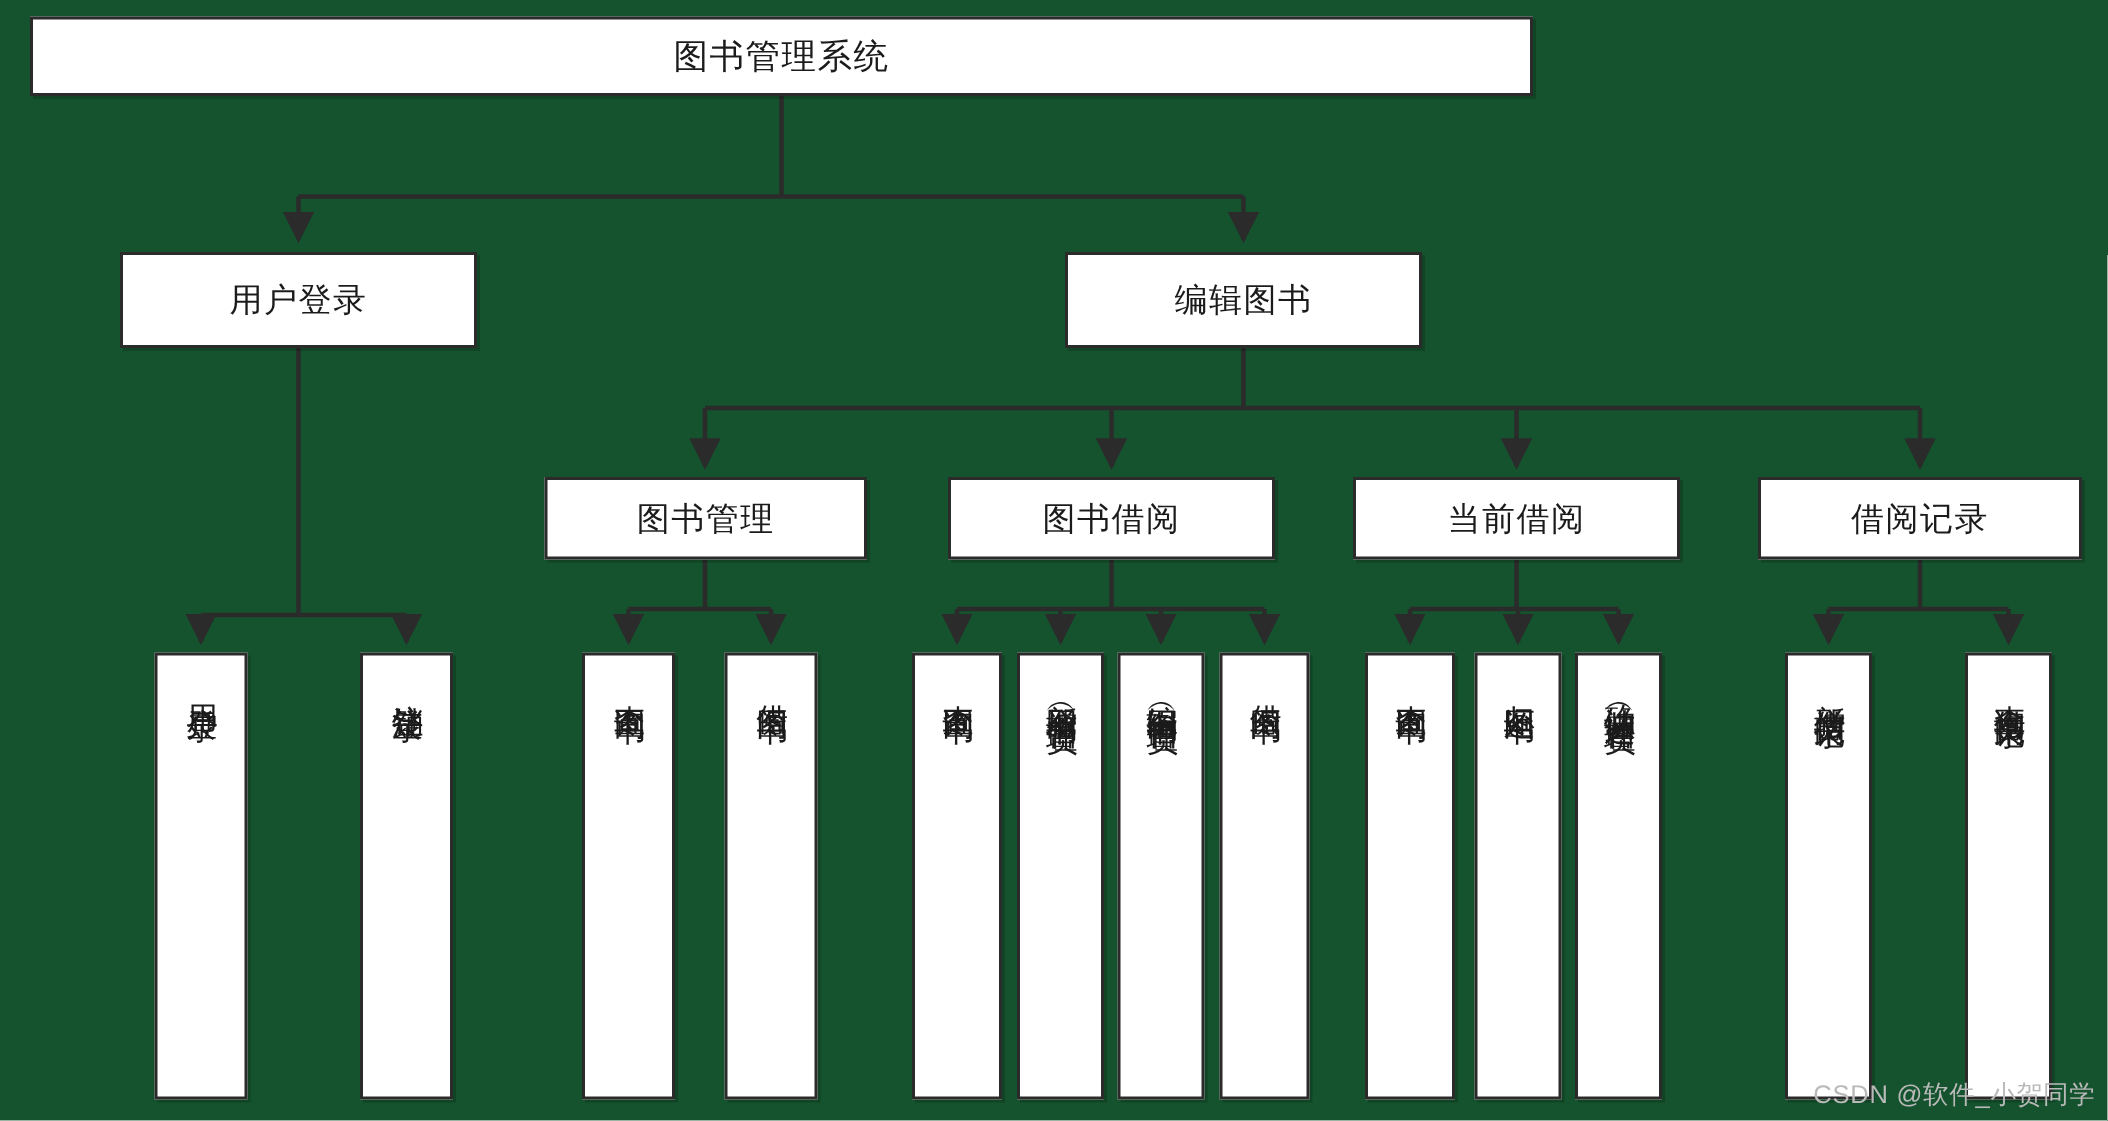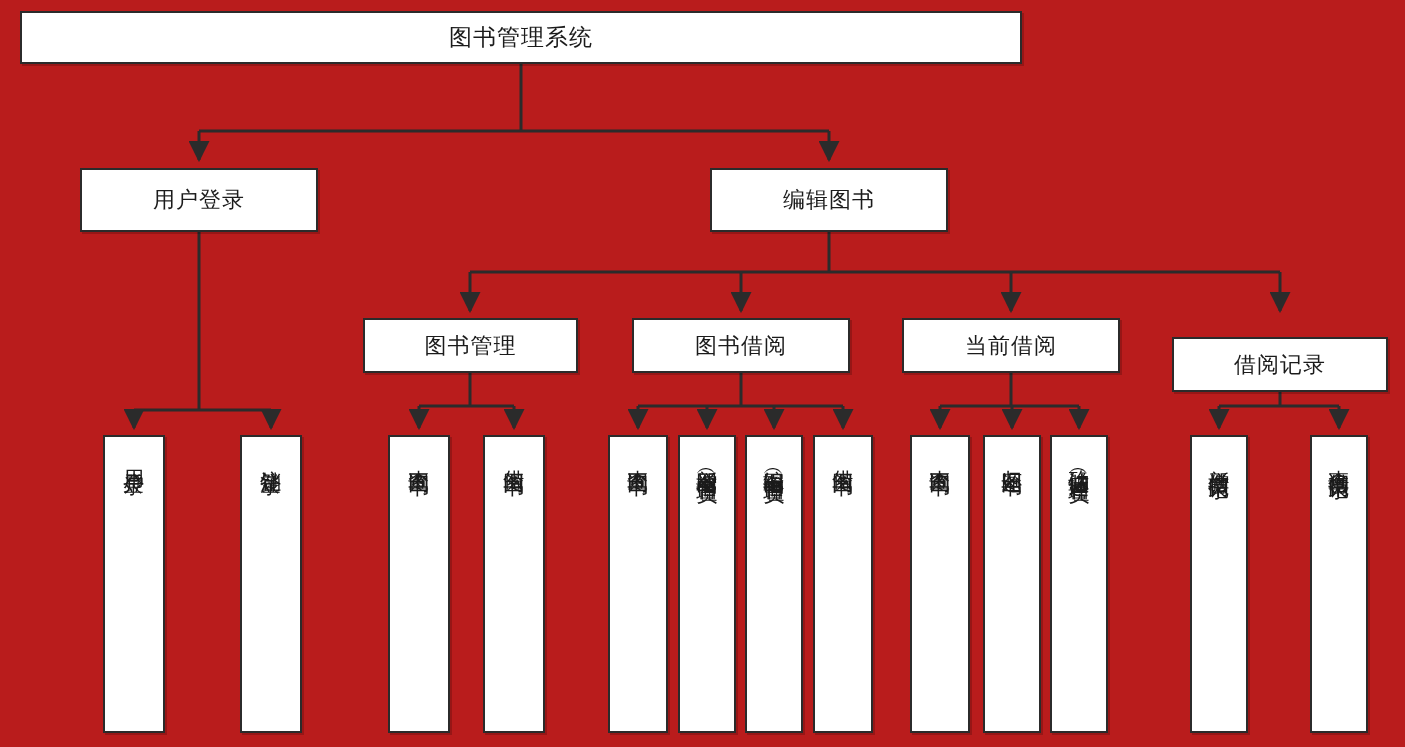--- a/index.html
+++ b/index.html
@@ -7,21 +7,21 @@
     padding: 0;
     background: #ffffff;
   }
   body {
     font-family: "Liberation Sans", "DejaVu Sans", sans-serif;
   }
   #canvas {
     position: relative;
     width: 1405px;
     height: 747px;
-    background: #b91c1c;
+    background: #14532d;
     overflow: hidden;
   }
   #wires {
     position: absolute;
     left: 0;
     top: 0;
     width: 1405px;
     height: 747px;
     pointer-events: none;
   }
@@ -135,21 +135,21 @@
 
   <div class="node horiz" id="n-l3-0" style="left: 363px; top: 318px; width: 215px; height: 55px;">
     <span>图书管理</span>
   </div>
   <div class="node horiz" id="n-l3-1" style="left: 632px; top: 318px; width: 218px; height: 55px;">
     <span>图书借阅</span>
   </div>
   <div class="node horiz" id="n-l3-2" style="left: 902px; top: 318px; width: 218px; height: 55px;">
     <span>当前借阅</span>
   </div>
-  <div class="node horiz" id="n-l3-3" style="left: 1172px; top: 318px; width: 216px; height: 55px; margin-top: 19px;">
+  <div class="node horiz" id="n-l3-3" style="left: 1172px; top: 318px; width: 216px; height: 55px;">
     <span>借阅记录</span>
   </div>
 
   <div class="node vert" id="n-lf-0" style="left: 103px; top: 435px; width: 62px; height: 298px;">
     <span class="vtext">用户登录</span>
   </div>
   <div class="node vert" id="n-lf-1" style="left: 240px; top: 435px; width: 62px; height: 298px;">
     <span class="vtext">注销登录</span>
   </div>
   <div class="node vert" id="n-lf-2" style="left: 388px; top: 435px; width: 62px; height: 298px;">
@@ -179,13 +179,14 @@
   <div class="node vert" id="n-lf-10" style="left: 1050px; top: 435px; width: 58px; height: 298px;">
     <span class="vtext">确认归还（管理员）</span>
   </div>
   <div class="node vert" id="n-lf-11" style="left: 1190px; top: 435px; width: 58px; height: 298px;">
     <span class="vtext">新增借阅记录</span>
   </div>
   <div class="node vert" id="n-lf-12" style="left: 1310px; top: 435px; width: 58px; height: 298px;">
     <span class="vtext">查询借阅记录</span>
   </div>
 
+  <div class="watermark">CSDN @软件_小贺同学</div>
 </div>
 
 </body></html>

